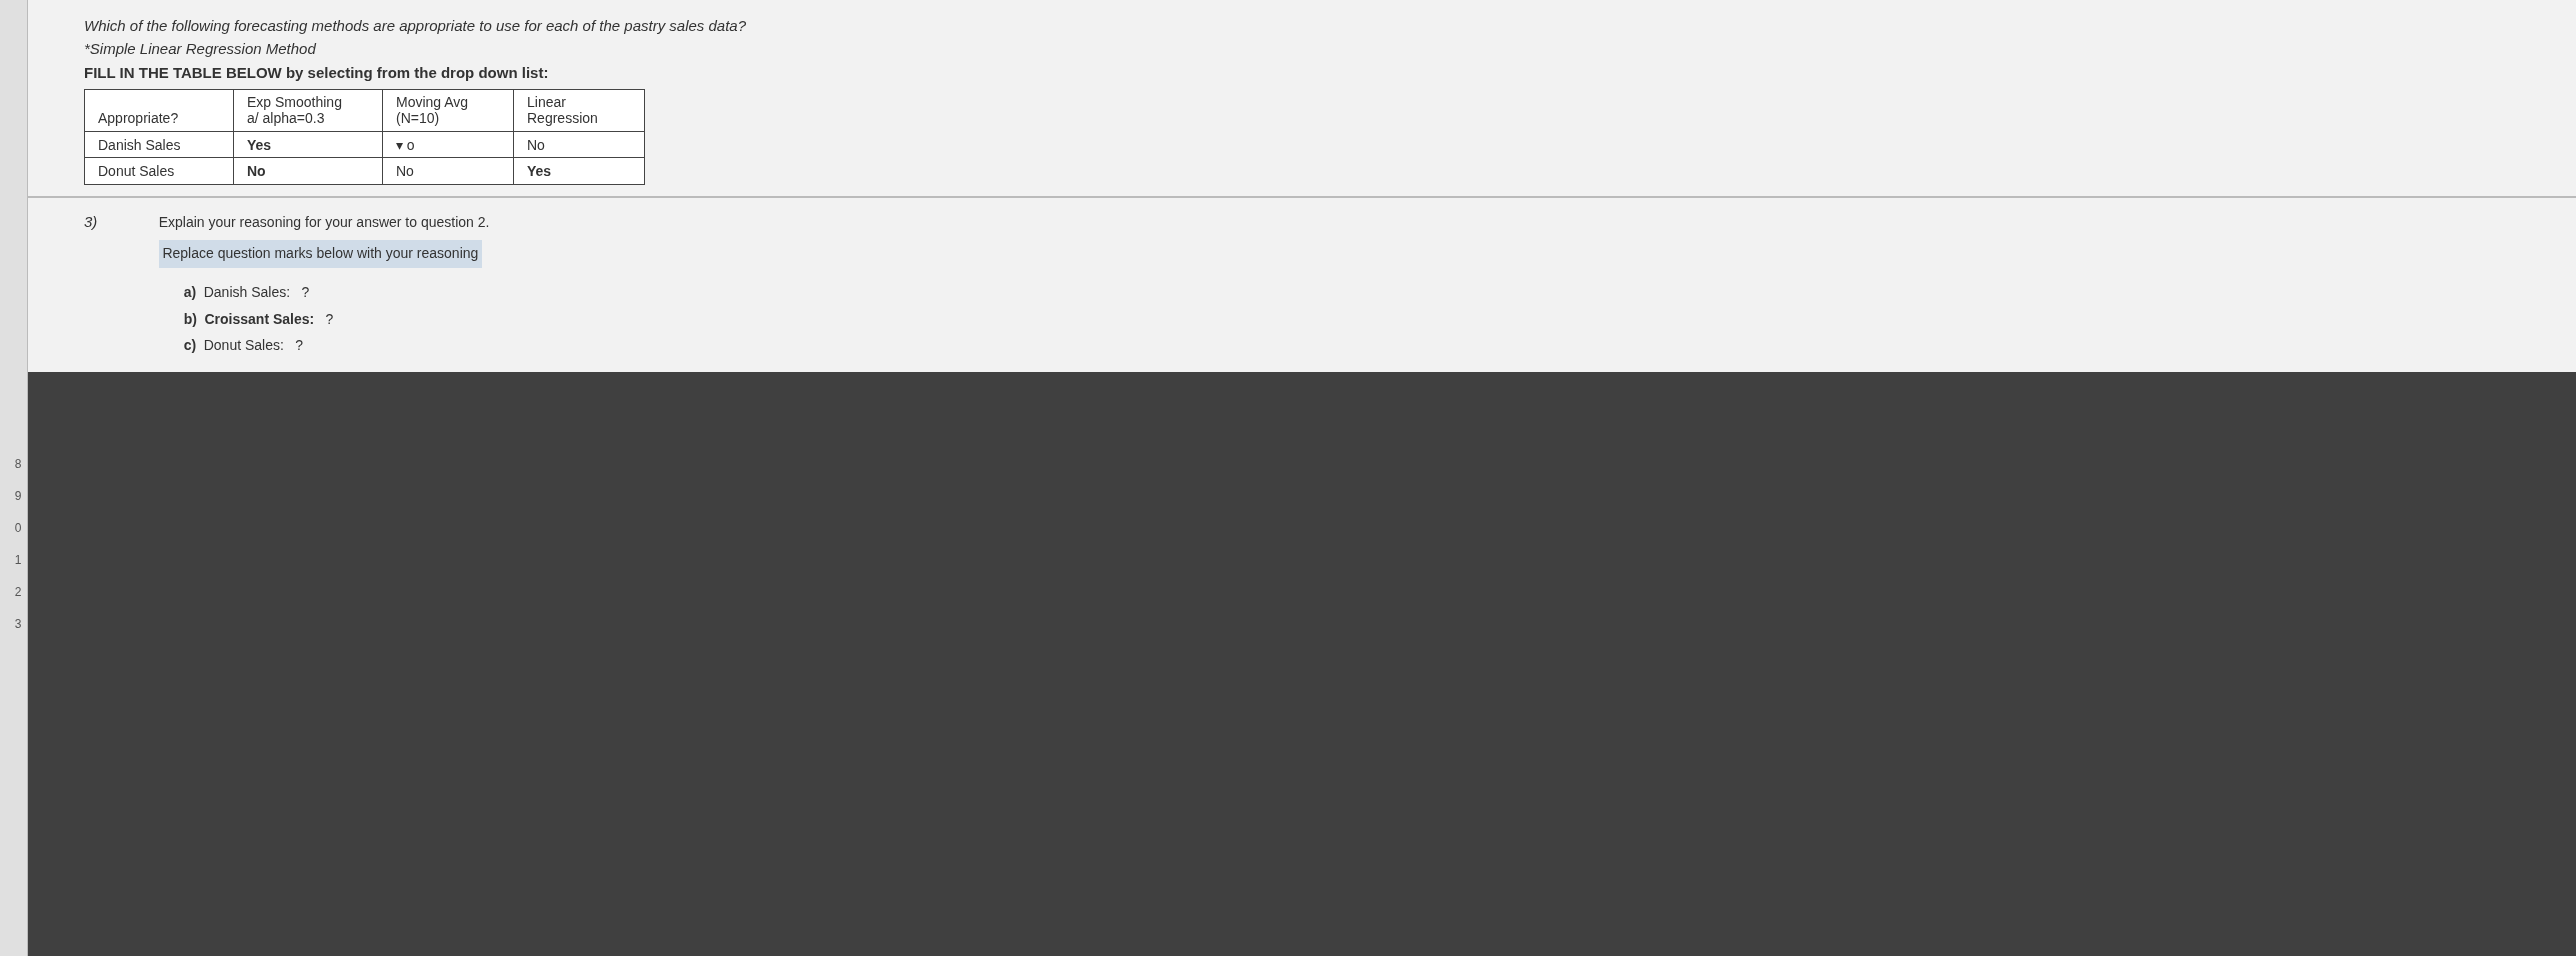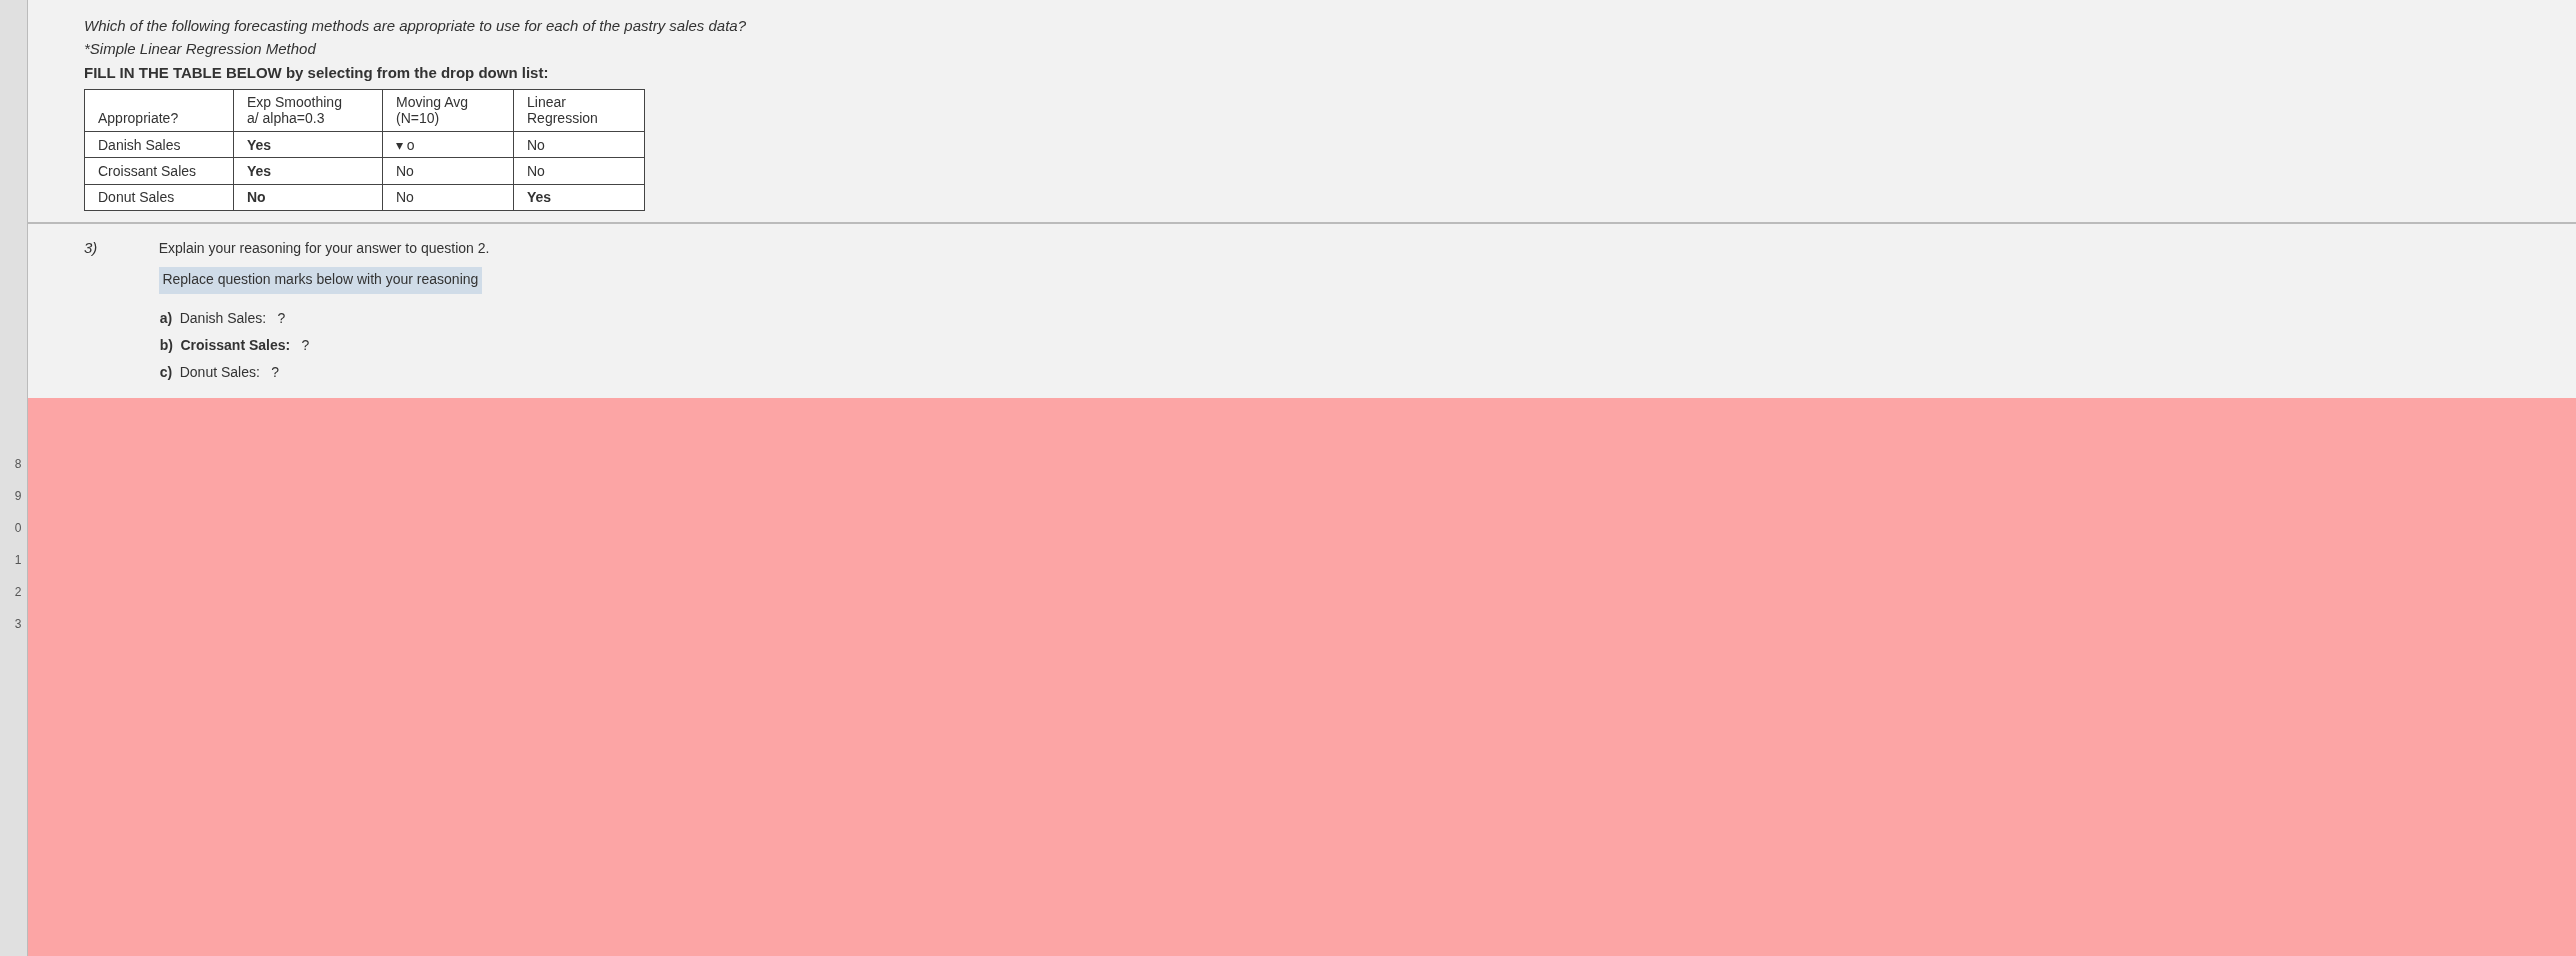--- a/index.html
+++ b/index.html
@@ -38,21 +38,21 @@
     .bottom-line {
       font-size: 14px;
       color: #333;
       margin-bottom: 5.6px;
       line-height: 1.7;
     }
 
     .sub-item {
       font-size: 14px;
       color: #333;
-      margin-left: 1px;
+      margin-left: 25px;
       line-height: 1.9;
     }
 
     .sub-item .label {
       font-weight: bold;
     }
 
     .highlight {
       background-color: #d0dce8;
     }
@@ -80,21 +80,21 @@
       justify-content: flex-end;
       padding-right: 5.6px;
       font-size: 12px;
       color: #555;
     }
 
     .content-area {
       flex: 1;
       display: flex;
       flex-direction: column;
-      background-color: #fca5a5;
+      background-color: #404040;
     }
 
     .top-half {
       padding: 17px 56px 11.2px 56px;
       background-color: #f2f2f2;
       flex: 0 0 auto;
     }
 
     .separator {
       height: 1.9px;
@@ -183,26 +183,20 @@
 
           <tr>
             <td>Danish Sales</td>
             <td class="bold">Yes</td>
             <td style="position:relative;">
               <span style="margin-right:3.7px;">▾</span><span>o</span>
             </td>
             <td>No</td>
           </tr>
 
-          <tr>
-            <td>Croissant Sales</td>
-            <td class="bold">Yes</td>
-            <td>No</td>
-            <td>No</td>
-          </tr>
 
           <tr>
             <td>Donut Sales</td>
             <td class="bold">No</td>
             <td>No</td>
             <td class="bold">Yes</td>
           </tr>
         </tbody>
       </table>
     </div>

